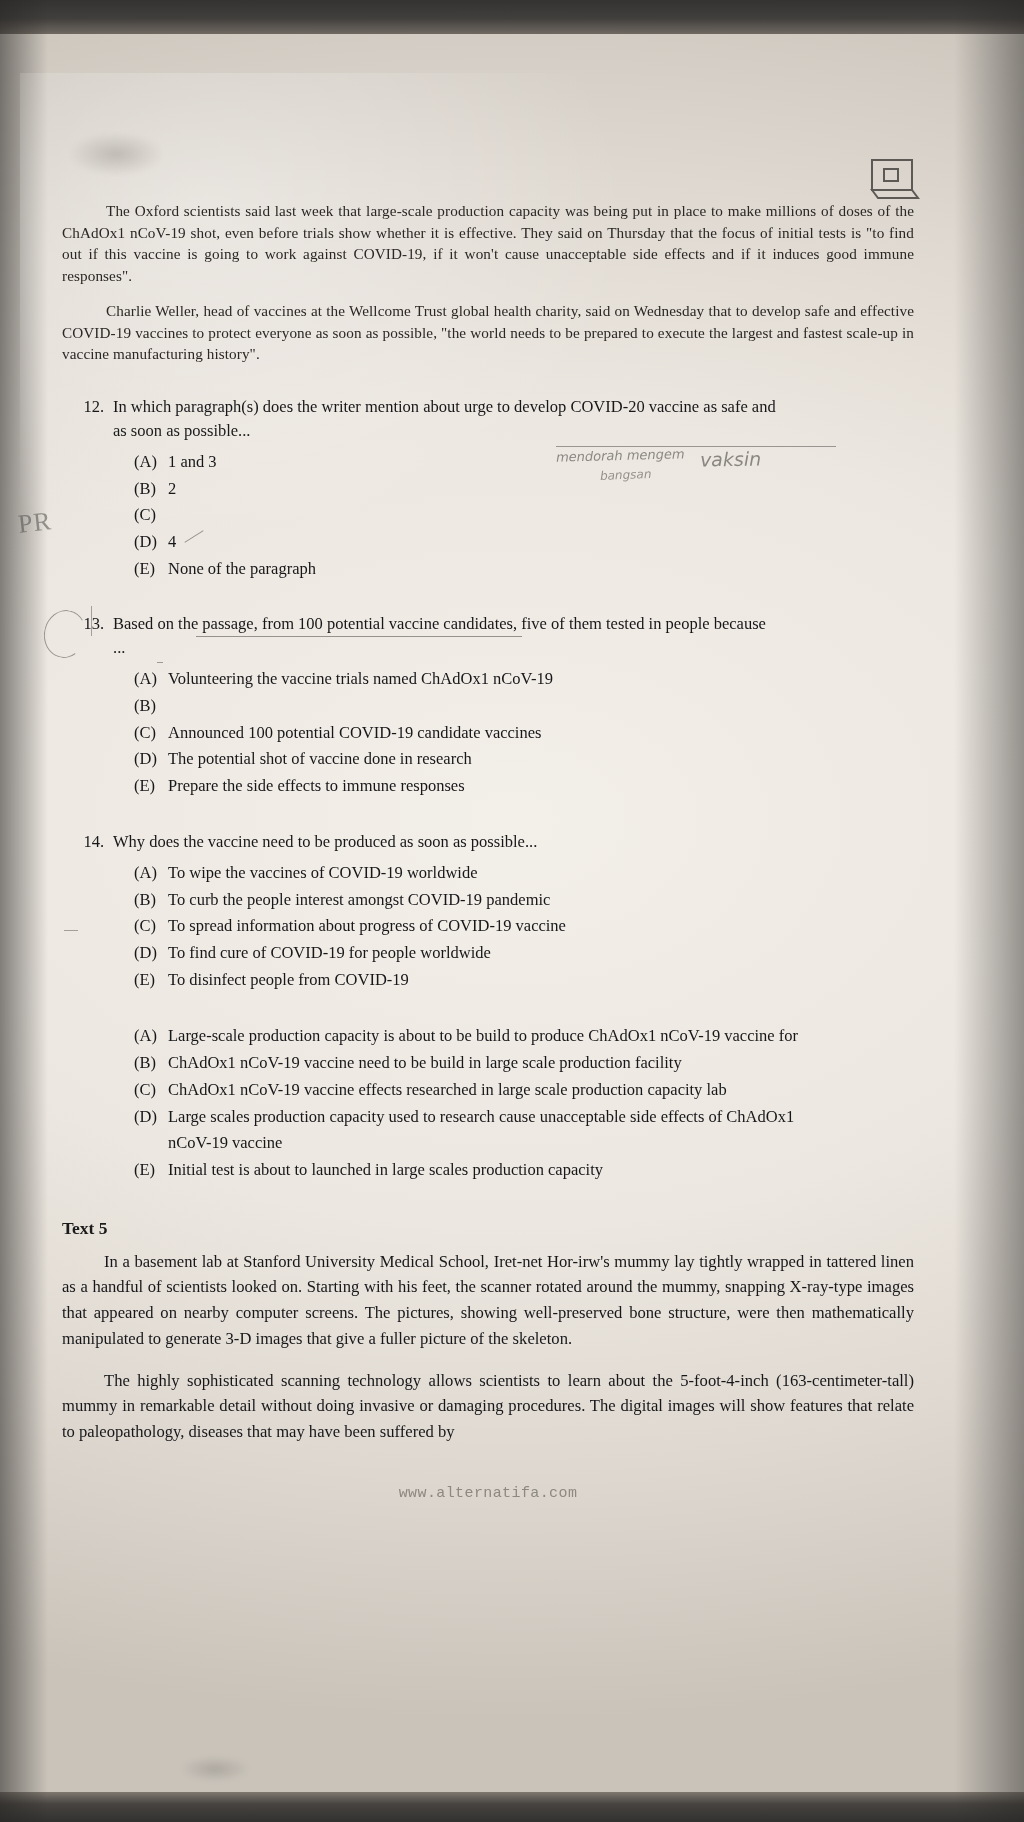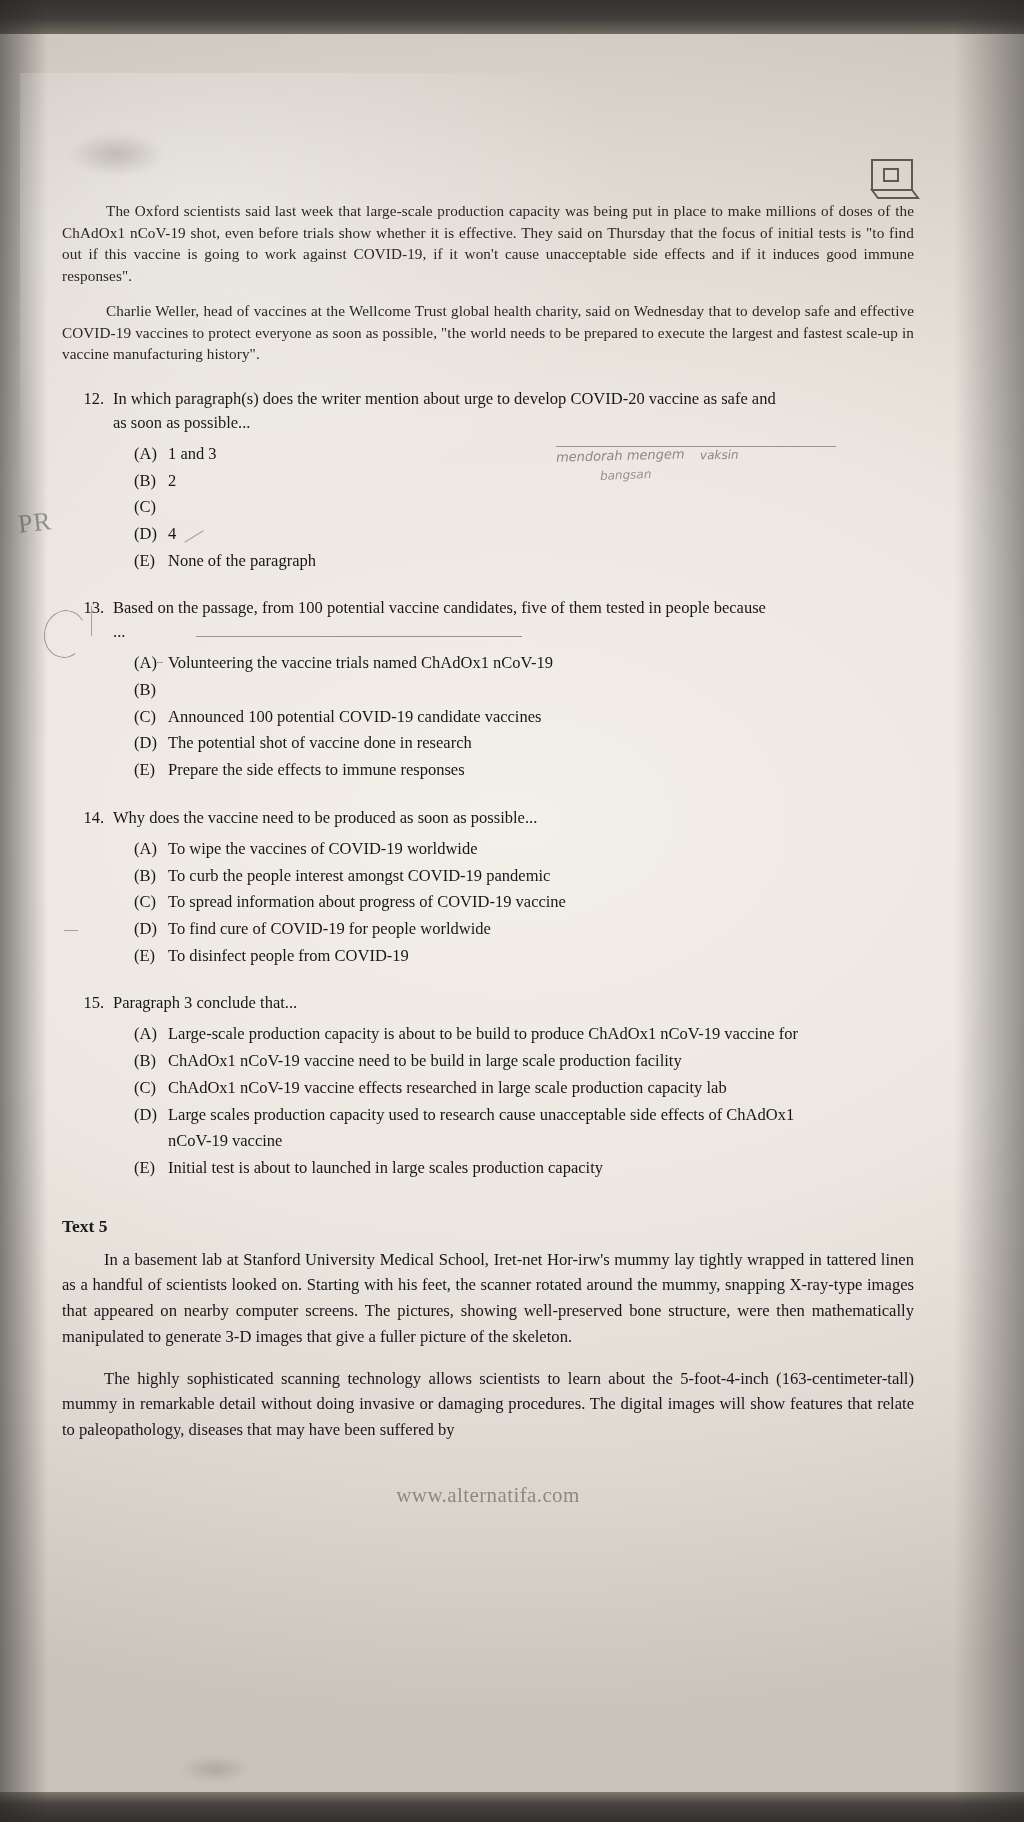--- a/index.html
+++ b/index.html
@@ -59,21 +59,21 @@
     font-size: 15.2px;
     line-height: 1.42;
     text-align: justify;
     color: #2a2724;
     margin: 0 0 14px 0;
     letter-spacing: .1px;
   }
   .para-top .indent { display: inline-block; width: 44px; }
 
   
-  .q-block { margin-top: 22px; }
+  .q-block { margin-top: 30px; }
   .q-line {
     display: flex;
     font-size: 16.5px;
     line-height: 1.45;
     color: #17171a;
   }
   .q-num {
     width: 42px;
     flex: none;
     text-align: right;
@@ -105,22 +105,22 @@
     line-height: 1.55;
     text-align: justify;
     margin: 0 0 16px 0;
     color: #17171a;
   }
   .para-body .indent { display: inline-block; width: 42px; }
 
   .footer-url {
     margin-top: 40px;
     text-align: center;
-    font-family: Liberation Serif, serif;
-    font-size: 21px;
+    font-family: Liberation Mono, monospace;
+    font-size: 15px;
     color: #8d8880;
     letter-spacing: .4px;
   }
 
   
   .hand {
     position: absolute;
     font-family: "DejaVu Sans", sans-serif;
     color: #3c3a38;
     opacity: .62;
@@ -137,21 +137,21 @@
   .hand-note1 {
     left: 556px; top: 448px;
     font-size: 13px;
     transform: rotate(-1.5deg);
     color: #4a4845;
     opacity: .6;
     font-style: italic;
   }
   .hand-note2 {
     left: 700px; top: 448px;
-    font-size: 12px;
+    font-size: 19px;
     transform: rotate(-1deg);
     color: #4a4845;
     opacity: .6;
     font-style: italic;
   }
   .hand-note3 {
     left: 600px; top: 468px;
     font-size: 12px;
     transform: rotate(-2deg);
     color: #4a4845;
@@ -351,24 +351,20 @@
           <div class="txt">To find cure of COVID-19 for people worldwide</div>
         </div>
         <div class="opt">
           <div class="lab">(E)</div>
           <div class="txt">To disinfect people from COVID-19</div>
         </div>
       </div>
     </div>
 
     <div class="q-block">
-      <div class="q-line">
-        <div class="q-num">15.</div>
-        <div class="q-text">Paragraph 3 conclude that...</div>
-      </div>
       <div class="opts">
         <div class="opt">
           <div class="lab">(A)</div>
           <div class="txt">Large-scale production capacity is about to be build to produce ChAdOx1 nCoV-19 vaccine for</div>
         </div>
         <div class="opt">
           <div class="lab"></div>
         </div>
         <div class="opt">
           <div class="lab">(B)</div>

